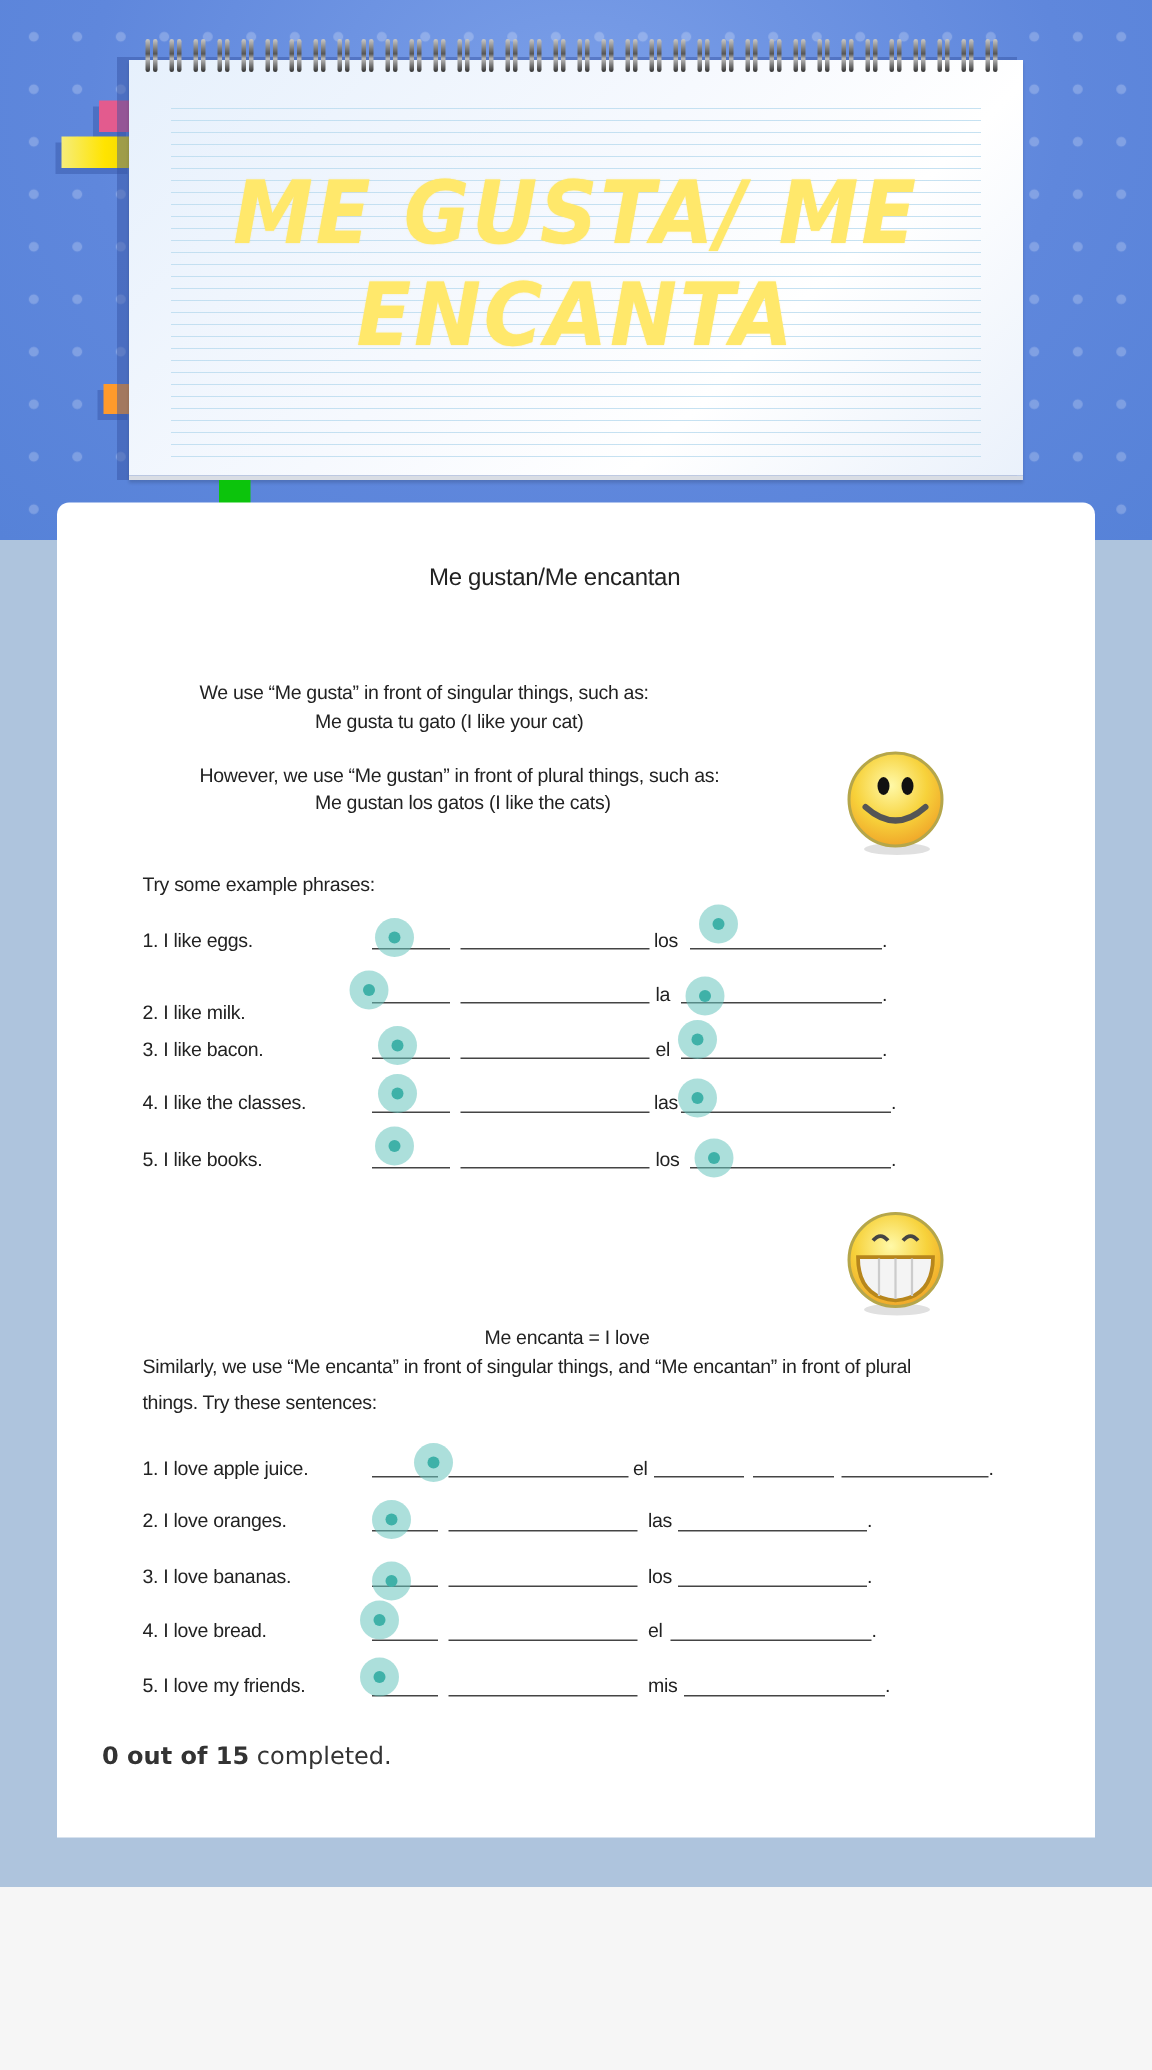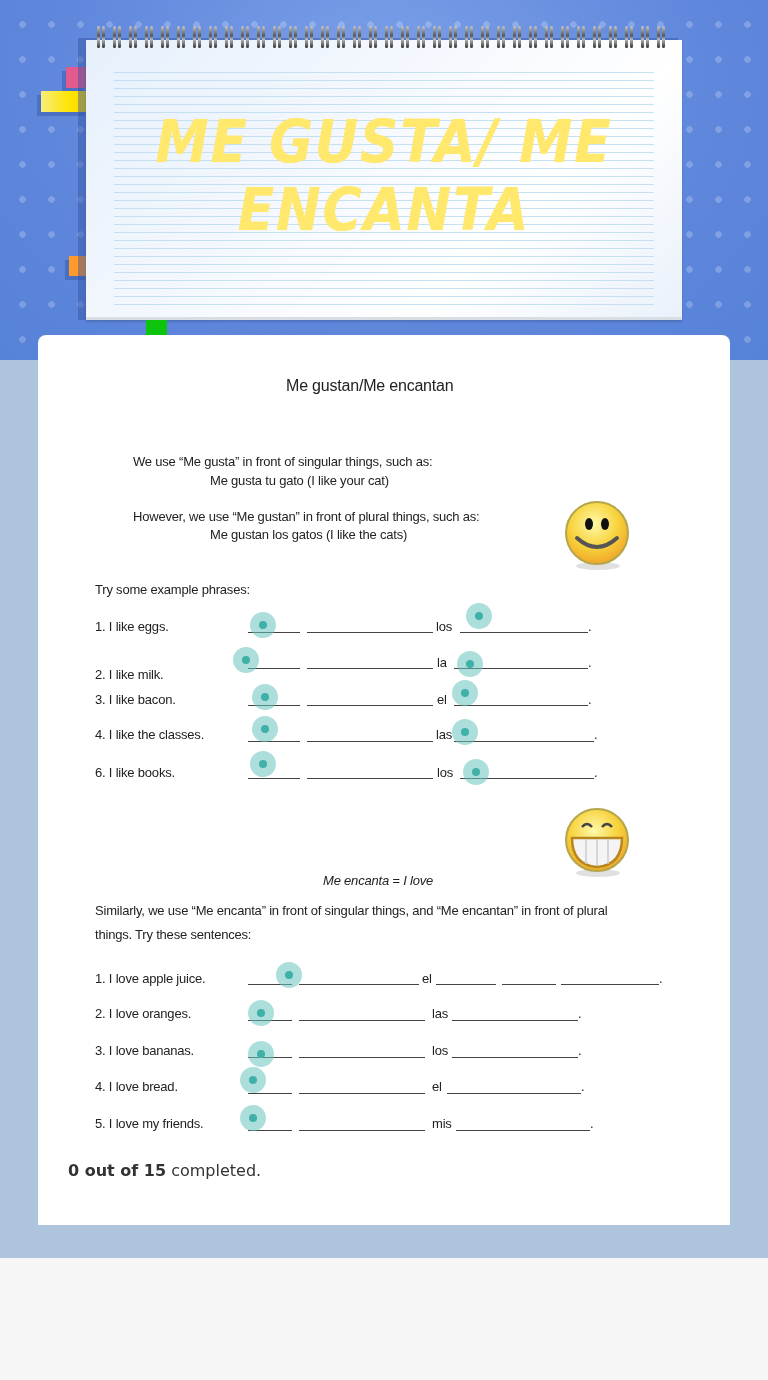--- a/index.html
+++ b/index.html
@@ -177,21 +177,21 @@
       <div class="t" style="left:57px;top:392px;">4. I like the classes.</div>
       <div class="blank" style="left:210px;top:406px;width:52px;"></div>
       <div class="blank" style="left:269px;top:406px;width:126px;"></div>
       <div class="t" style="left:398px;top:392px;">las</div>
       <div class="blank" style="left:416px;top:406px;width:140px;"></div>
       <div class="t" style="left:556px;top:392px;">.</div>
       <div class="dot" style="left:214px;top:381px;"></div>
       <div class="dot" style="left:414px;top:384px;"></div>
     </div>
     <div>
-      <div class="t" style="left:57px;top:430px;">6. I like books.</div>
+      <div class="t" style="left:57px;top:430px;">5. I like books.</div>
       <div class="blank" style="left:210px;top:443px;width:52px;"></div>
       <div class="blank" style="left:269px;top:443px;width:126px;"></div>
       <div class="t" style="left:399px;top:430px;">los</div>
       <div class="blank" style="left:422px;top:443px;width:134px;"></div>
       <div class="t" style="left:556px;top:430px;">.</div>
       <div class="dot" style="left:212px;top:416px;"></div>
       <div class="dot" style="left:425px;top:424px;"></div>
     </div>
 
     <svg class="smile" style="left:524px;top:470px;" viewBox="0 0 70 74">
@@ -205,21 +205,21 @@
         </defs>
       <circle cx="35" cy="35" r="31" fill="url(#g2)" stroke="#b5a64a" stroke-width="2"></circle>
       <path d="M20 22 Q25 16 30 22" stroke="#444" stroke-width="2.5" fill="none"></path>
       <path d="M40 22 Q45 16 50 22" stroke="#444" stroke-width="2.5" fill="none"></path>
       <path d="M10 33 L60 33 Q60 60 35 62 Q10 60 10 33 Z" fill="#f4f4f4" stroke="#b7861c" stroke-width="2.5"></path>
       <line x1="24" y1="34" x2="24" y2="59" stroke="#ccc" stroke-width="1.5"></line>
       <line x1="35" y1="34" x2="35" y2="61" stroke="#ccc" stroke-width="1.5"></line>
       <line x1="46" y1="34" x2="46" y2="59" stroke="#ccc" stroke-width="1.5"></line>
     </svg>
 
-    <div class="t" style="left:285px;top:538px;font-style:italic;">Me encanta = I love</div>
+    <div class="t" style="left:285px;top:549px;">Me encanta = I love</div>
     <div class="t" style="left:57px;top:568px;">Similarly, we use “Me encanta” in front of singular things, and “Me encantan” in front of plural</div>
     <div class="t" style="left:57px;top:592px;">things. Try these sentences:</div>
 
     <div>
       <div class="t" style="left:57px;top:636px;">1. I love apple juice.</div>
       <div class="blank" style="left:210px;top:649px;width:44px;"></div>
       <div class="blank" style="left:261px;top:649px;width:120px;"></div>
       <div class="t" style="left:384px;top:636px;">el</div>
       <div class="blank" style="left:398px;top:649px;width:60px;"></div>
       <div class="blank" style="left:464px;top:649px;width:54px;"></div>

